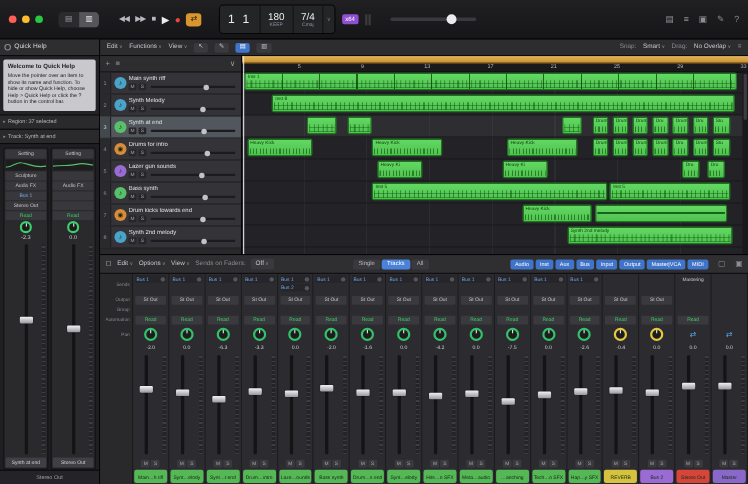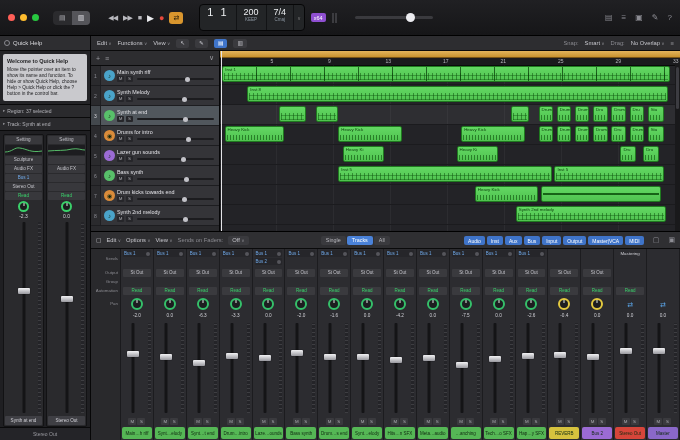--- a/index.html
+++ b/index.html
@@ -14,21 +14,21 @@
   .pill{display:flex;background:#2b2b2e;border-radius:4px;overflow:hidden;margin-left:8px}
   .pill span{padding:3px 6px;font-size:7px;color:#9a9aa0;line-height:8px}
   .pill .on{background:#55555a;color:#e3e3e8}
   .transport{display:flex;align-items:center;gap:6px;margin-left:12px}
   .tbtn{font-size:7px;color:#b8b8be;letter-spacing:-1px;line-height:10px}
   .tbtn.play{color:#ecedf0;font-size:9px}
   .tbtn.rec{color:#e6483c;font-size:9px}
   .tbtn.cycle{background:#d9962e;color:#221a08;border-radius:3px;padding:1px 4px;font-size:7px;letter-spacing:0}
   .lcd{display:flex;align-items:stretch;background:#232527;border:1px solid #060607;border-radius:4px;
        margin-left:10px;height:25px;overflow:hidden}
-  .lcd-cell{padding:2px 7px;display:flex;flex-direction:column;align-items:center;justify-content:flex-start;
+  .lcd-cell{padding:2px 7px;display:flex;flex-direction:column;align-items:center;justify-content:center;
             border-right:1px solid #121315}
   .lcd-cell:last-child{border-right:none}
   .lv{font-size:9px;color:#eceef0;line-height:10px;white-space:nowrap}
   .ls{font-size:4.5px;color:#8d97a2;line-height:5px}
   .lcd-cell.big .lv{font-size:11px;letter-spacing:2px}
   .lcd-chev{align-self:center;font-size:5px;color:#777;padding:0 3px}
   .badge{background:#8f4fd1;color:#fff;font-size:5.5px;border-radius:2px;padding:1.5px 3px;line-height:6px}
   .cpu{display:flex;gap:1px;align-items:flex-end;height:10px}
   .cpu i{width:2px;background:#3c3c40;height:100%}
   .vol{width:78px;height:3px;background:#3a3a3e;border-radius:2px;position:relative;margin-left:12px}
@@ -178,21 +178,21 @@
     <span class="tbtn">■</span>
     <span class="tbtn play">▶</span>
     <span class="tbtn rec">●</span>
     <span class="tbtn cycle">⇄</span>
   </div>
   <div class="lcd">
     <div class="lcd-cell big">
       <span class="lv">1 1</span>
     </div>
     <div class="lcd-cell">
-      <span class="lv">200</span>
+      <span class="lv">180</span>
       <span class="ls">KEEP</span>
     </div>
     <div class="lcd-cell">
       <span class="lv">7/4</span>
       <span class="ls">Cmaj</span>
     </div>
     <span class="lcd-chev">∨</span>
   </div>
   <span class="badge">x64</span>
   <span class="cpu">

